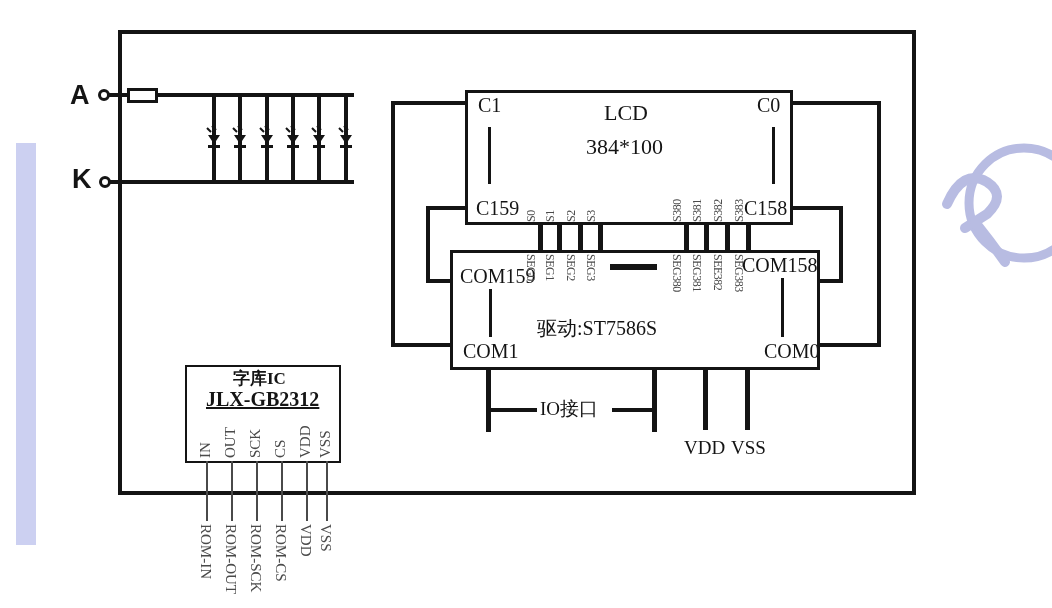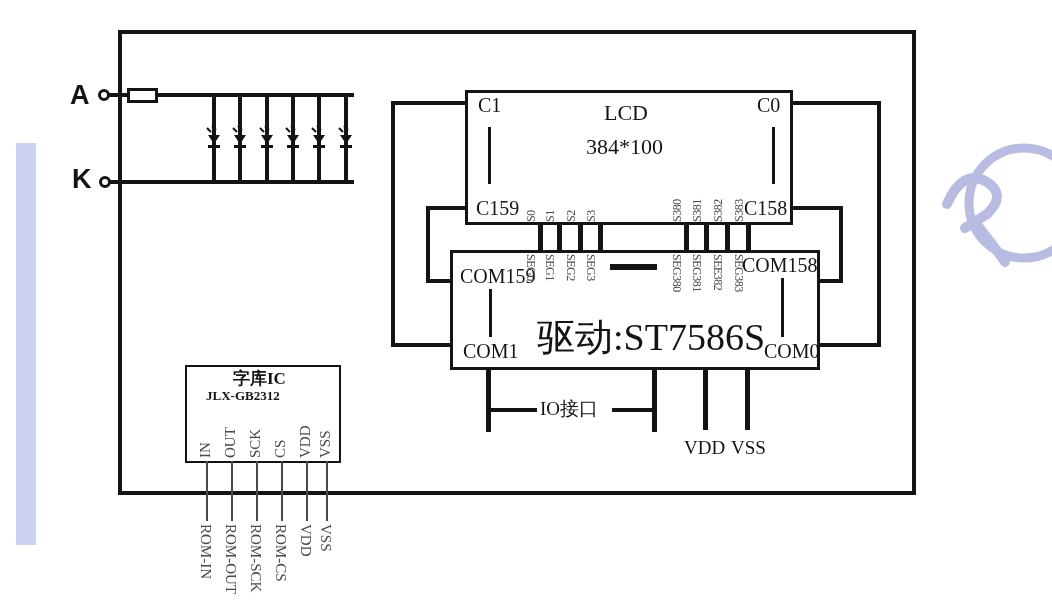--- a/index.html
+++ b/index.html
@@ -110,21 +110,21 @@
   <div class="ln" style="left:725px;top:225px;width:5px;height:28px;"></div>
   <div class="ln" style="left:746px;top:225px;width:5px;height:28px;"></div>
 
   <div class="box" style="left:450px;top:250px;width:370px;height:120px;"></div>
   <div class="txt" style="left:460px;top:266px;font-size:20px;">COM159</div>
   <div class="txt" style="left:742px;top:255px;font-size:20px;">COM158</div>
   <div class="txt" style="left:463px;top:341px;font-size:20px;">COM1</div>
   <div class="txt" style="left:764px;top:341px;font-size:20px;">COM0</div>
   <div class="ln" style="left:489px;top:289px;width:3px;height:48px;"></div>
   <div class="ln" style="left:781px;top:278px;width:3px;height:59px;"></div>
-  <div class="txt" style="left:537px;top:318px;font-size:38px;">驱动:ST7586S</div>
+  <div class="txt" style="left:537px;top:318px;font-size:20px;">驱动:ST7586S</div>
   <div class="ln" style="left:610px;top:264px;width:47px;height:6px;"></div>
 
   <div class="vdown seglbl" style="left:525px;top:254px;height:54px;">SEG0</div>
   <div class="vdown seglbl" style="left:544px;top:254px;height:54px;">SEG1</div>
   <div class="vdown seglbl" style="left:565px;top:254px;height:54px;">SEG2</div>
   <div class="vdown seglbl" style="left:585px;top:254px;height:54px;">SEG3</div>
   <div class="vdown seglbl" style="left:671px;top:254px;height:54px;">SEG380</div>
   <div class="vdown seglbl" style="left:691px;top:254px;height:54px;">SEG381</div>
   <div class="vdown seglbl" style="left:712px;top:254px;height:54px;">SEE382</div>
   <div class="vdown seglbl" style="left:733px;top:254px;height:54px;">SEG383</div>
@@ -148,21 +148,21 @@
   <div class="ln" style="left:489px;top:408px;width:48px;height:4px;"></div>
   <div class="txt" style="left:540px;top:399px;font-size:19px;">IO接口</div>
   <div class="ln" style="left:612px;top:408px;width:42px;height:4px;"></div>
   <div class="ln" style="left:703px;top:368px;width:5px;height:62px;"></div>
   <div class="ln" style="left:745px;top:368px;width:5px;height:62px;"></div>
   <div class="txt" style="left:684px;top:438px;font-size:19px;">VDD</div>
   <div class="txt" style="left:731px;top:438px;font-size:19px;">VSS</div>
 
   <div class="box" style="left:185px;top:365px;width:156px;height:98px;border-width:2px;"></div>
   <div class="txt" style="left:233px;top:370px;font-size:17px;font-weight:700;">字库IC</div>
-  <div class="txt" style="left:206px;top:389px;font-size:13px;font-weight:700;">JLX-GB2312</div>
+  <div class="txt" style="left:206px;top:389px;font-size:20px;font-weight:700;text-decoration:underline;">JLX-GB2312</div>
 
   <div class="vup pinlbl" style="left:198px;top:411px;height:47px;">IN</div>
   <div class="vup pinlbl" style="left:223px;top:411px;height:47px;">OUT</div>
   <div class="vup pinlbl" style="left:248px;top:411px;height:47px;">SCK</div>
   <div class="vup pinlbl" style="left:273px;top:411px;height:47px;">CS</div>
   <div class="vup pinlbl" style="left:298px;top:411px;height:47px;">VDD</div>
   <div class="vup pinlbl" style="left:318px;top:411px;height:47px;">VSS</div>
 
   <div class="ln thin" style="left:206px;top:461px;width:2px;height:60px;"></div>
   <div class="ln thin" style="left:231px;top:461px;width:2px;height:60px;"></div>

